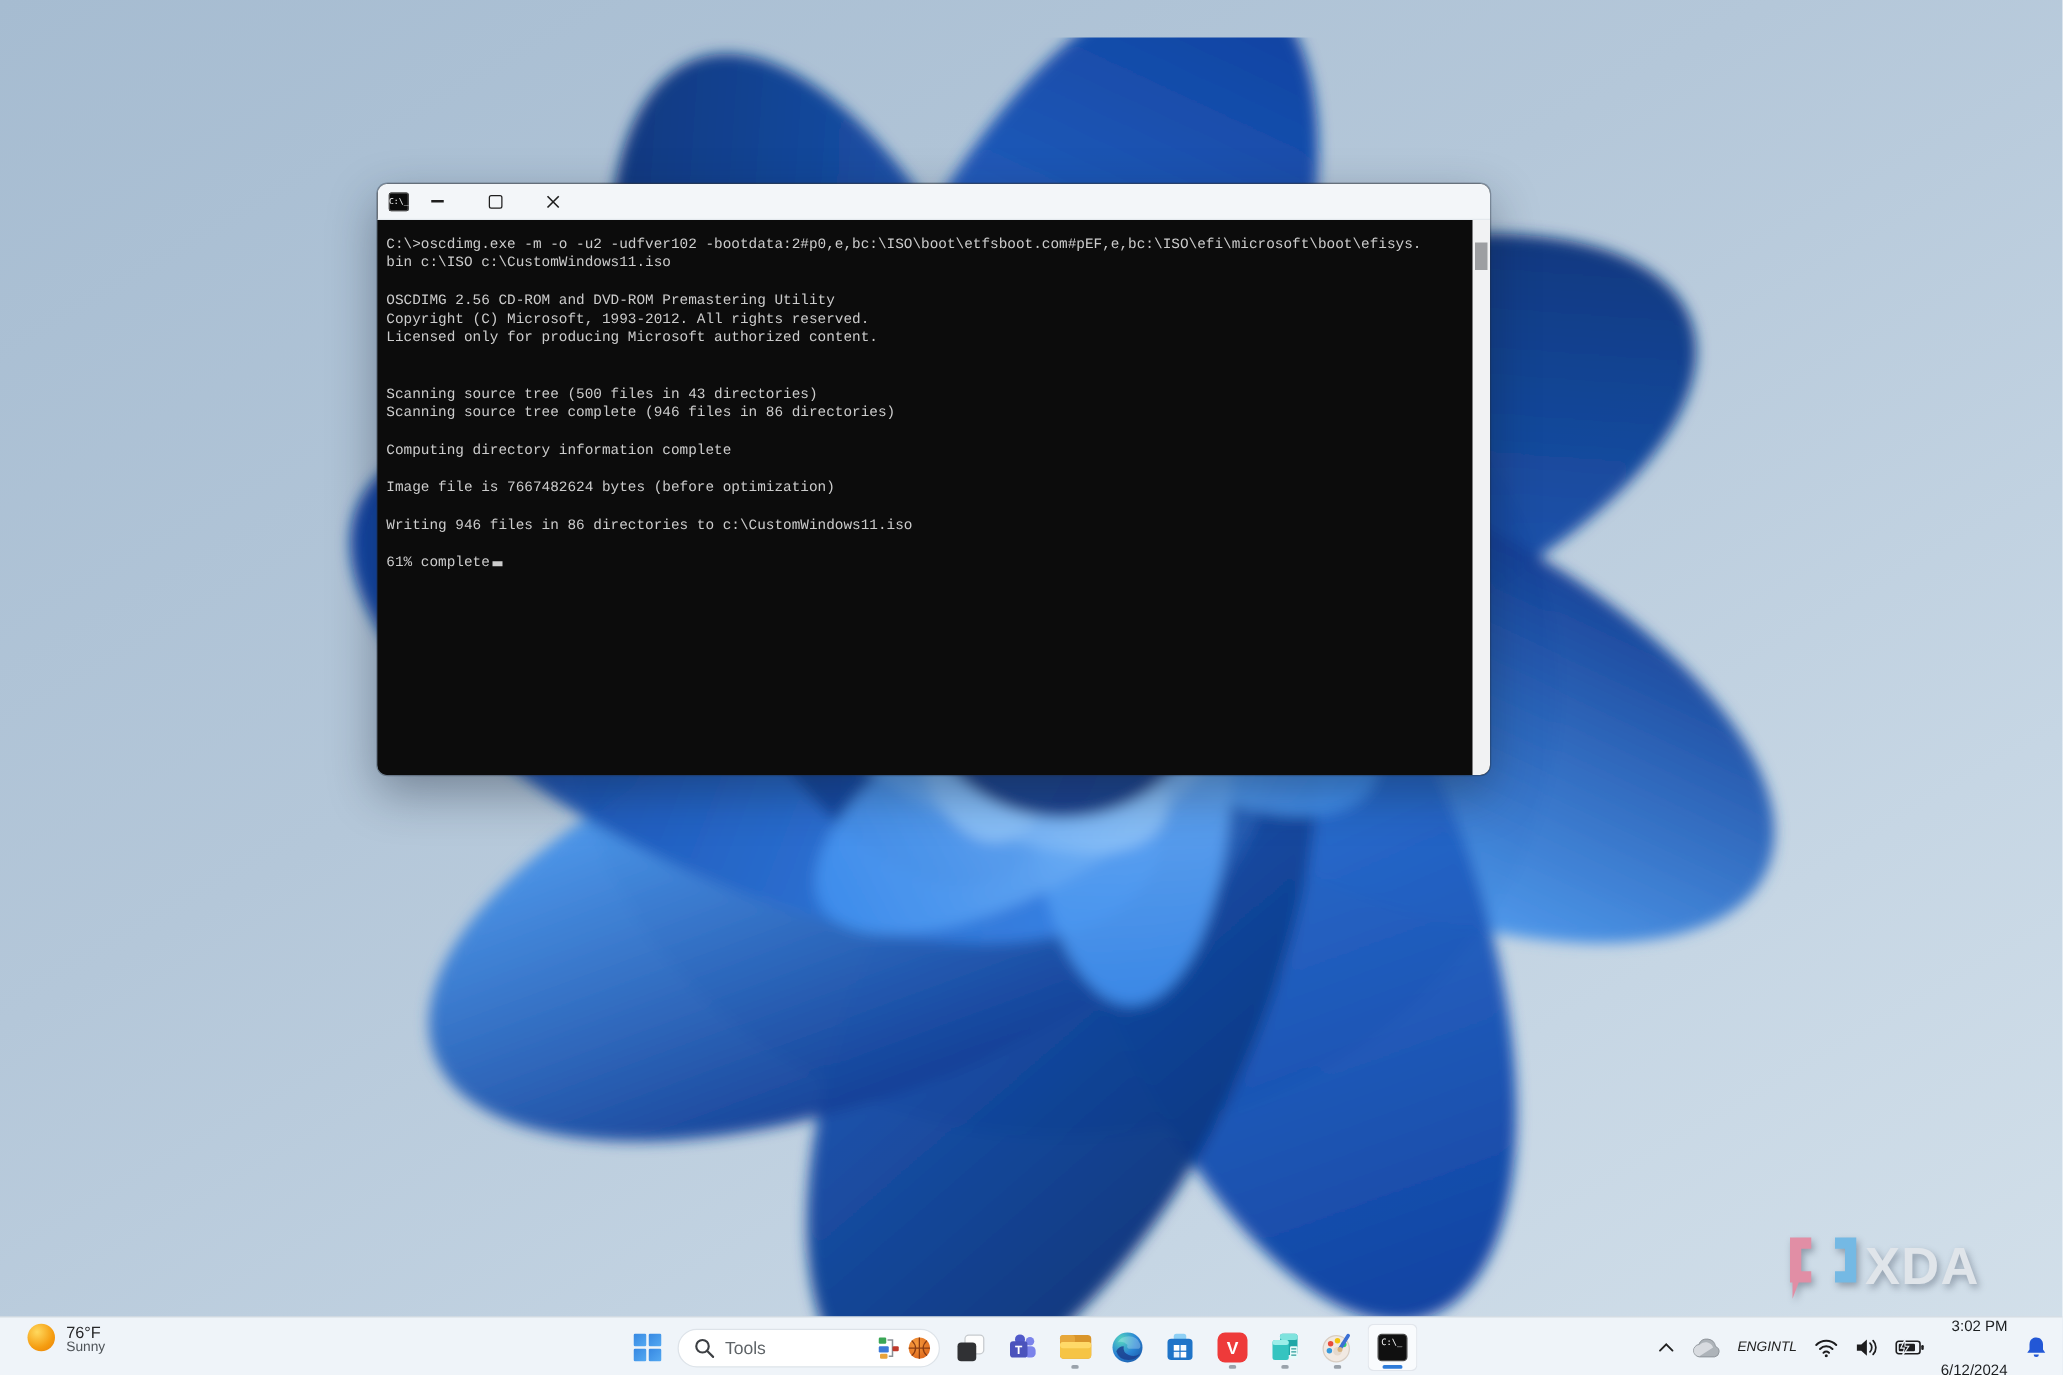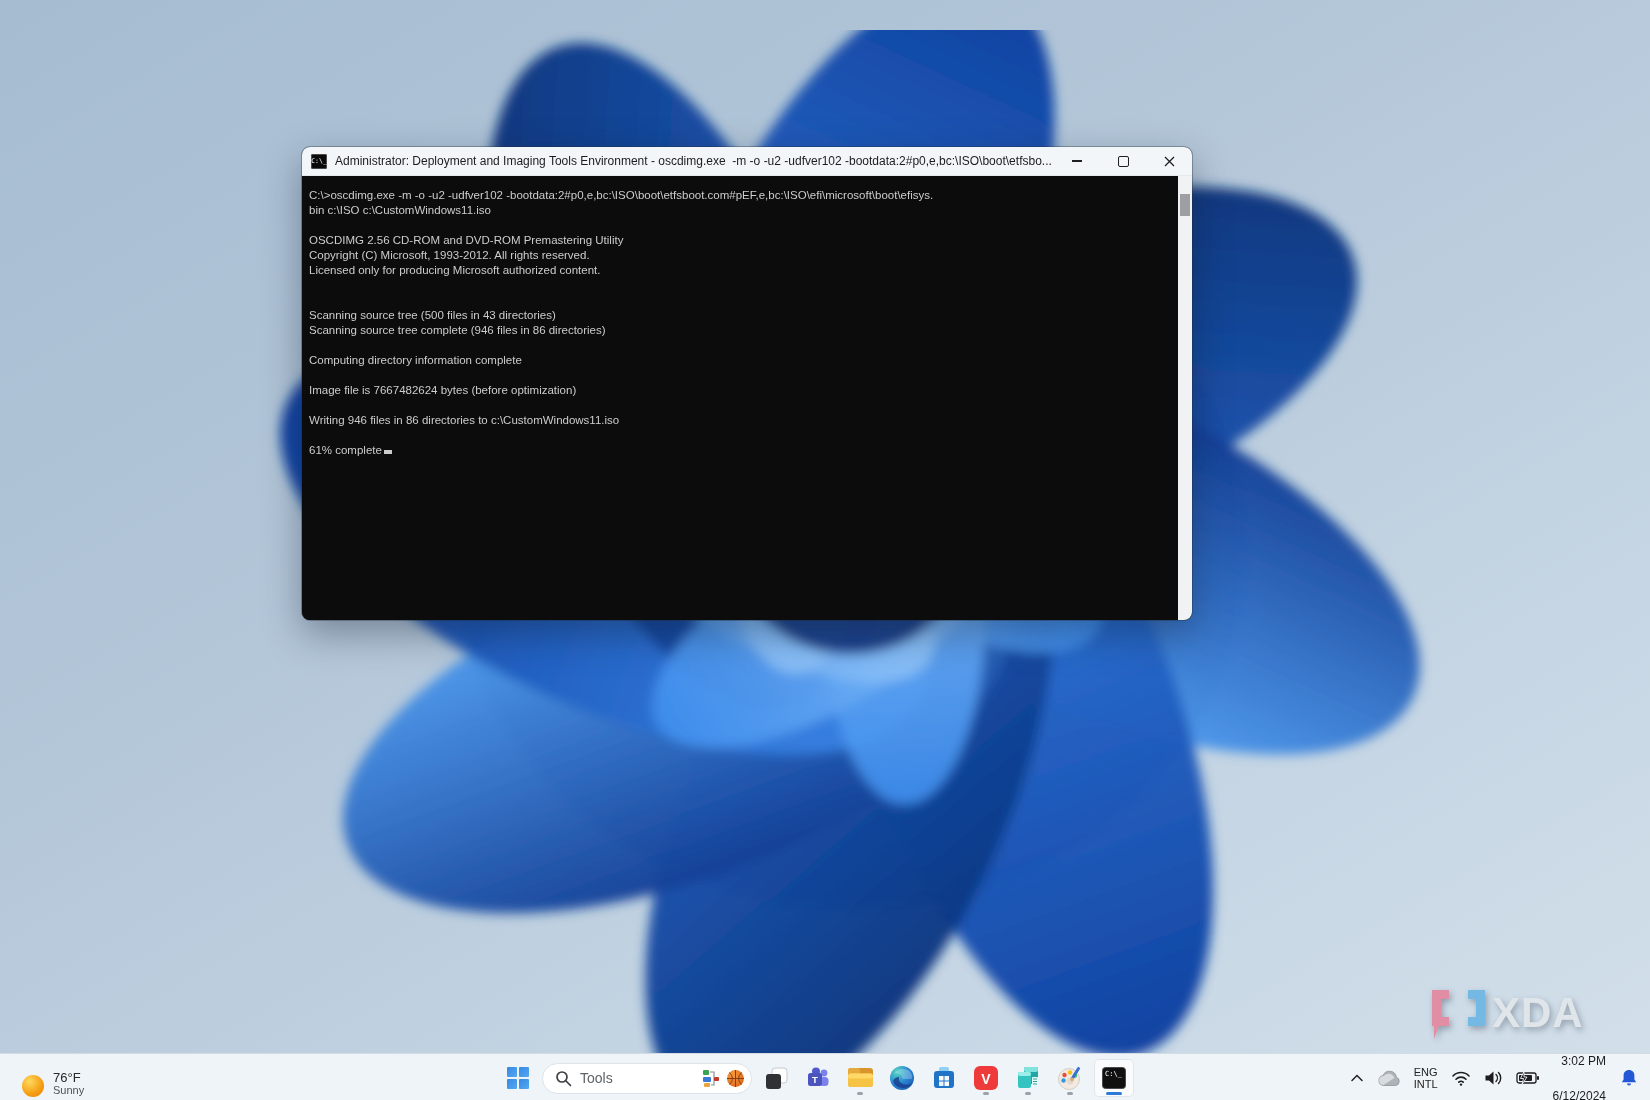--- a/index.html
+++ b/index.html
@@ -31,58 +31,58 @@
     flex:1 1 auto;
   }
   .controls{display:flex;height:28px;flex:0 0 auto;}
   .cap-btn{width:46px;height:28px;display:flex;align-items:center;justify-content:center;cursor:default;}
   .glyph-min{width:10px;height:1.4px;background:#1f1f1f;display:block;}
   .glyph-max{width:9px;height:9px;border:1.4px solid #1f1f1f;border-radius:2px;display:block;}
   .term-body{position:absolute;top:29px;left:0;right:0;bottom:0;background:#0c0c0c;}
   .term-content{
     position:absolute;left:0;top:0;right:14px;bottom:0;
     padding:12px 4px 0 7px;
-    font-family:Liberation Sans, sans-serif;
+    font-family:Liberation Mono, monospace;
     font-size:11.5px;line-height:15px;color:#cccccc;
     white-space:pre;overflow:hidden;
   }
   .term-line{min-height:15px;}
   .term-cursor{display:inline-block;width:8px;height:4px;background:#cccccc;margin-left:2px;vertical-align:baseline;}
   .term-scrollbar{position:absolute;right:0;top:0;bottom:0;width:14px;background:#f1f2f3;}
   .term-scrollbar .thumb{position:absolute;left:2px;top:18px;width:10px;height:22px;background:#9d9fa2;}
   
   #watermark{position:absolute;left:1422px;top:982px;width:180px;height:64px;
     filter:drop-shadow(2px 3px 3px rgba(30,40,60,.35));}
   
   #taskbar{
     position:absolute;left:0;top:1053px;width:1650px;height:47px;
     background:#eff4f9;border-top:1px solid rgba(90,110,130,.18);
   }
-  .weather{position:absolute;left:14px;top:5px;height:38px;display:flex;align-items:flex-end;gap:9px;
+  .weather{position:absolute;left:14px;top:5px;height:38px;display:flex;align-items:flex-start;gap:9px;
     padding:0 8px;border-radius:5px;}
   .sun{width:22px;height:22px;border-radius:50%;
     background:radial-gradient(circle at 35% 30%,#ffd95e,#f59d11 60%,#e87e06);}
   .wtext{display:flex;flex-direction:column;line-height:13px;}
   .wtemp{font-size:13px;color:#28282a;}
   .wcond{font-size:11px;color:#4e5358;}
   .tb-center{position:absolute;left:500px;top:5px;height:38px;display:flex;align-items:center;gap:6px;}
   .tile{width:36px;height:38px;border-radius:5px;display:flex;align-items:center;justify-content:center;position:relative;}
   .tile.active{background:rgba(255,255,255,.62);box-shadow:inset 0 0 0 1px rgba(120,140,160,.18);width:40px;}
   .run-dot{position:absolute;bottom:2px;left:50%;transform:translateX(-50%);width:6px;height:3px;border-radius:2px;background:#9aa2ab;}
   .run-bar{position:absolute;bottom:2px;left:50%;transform:translateX(-50%);width:16px;height:3px;border-radius:2px;background:#2d7bd9;}
   .search-pill{
     width:210px;height:31px;border-radius:16px;background:#ffffff;
     border:1px solid #dde3e9;display:flex;align-items:center;gap:8px;padding:0 6px 0 12px;box-sizing:border-box;
   }
   .search-label{font-size:14px;color:#5f6periodic468;}
   .search-label{font-size:14px;color:#5f6468;flex:1 1 auto;}
   .pill-right{display:flex;align-items:center;gap:4px;}
   .tray{position:absolute;right:8px;top:5px;height:38px;display:flex;align-items:center;gap:7px;}
   .tray-item{display:flex;align-items:center;justify-content:center;height:32px;padding:0 3px;border-radius:4px;}
-  .lang{display:flex;flex-direction:column;align-items:center;font-size:11px;line-height:12px;color:#222;}
+  .lang{display:flex;align-items:center;font-size:11px;line-height:12px;color:#222;font-style:italic;}
   .clock{display:flex;flex-direction:column;align-items:flex-end;font-size:12px;line-height:14px;color:#1b1d1f;gap:21px;}
 </style>
 </head>
 <body>
 
 <svg id="bloom" viewBox="0 0 1400 1100" xmlns="http://www.w3.org/2000/svg">
   <defs>
     <linearGradient id="g1" x1="0" y1="0" x2="0" y2="1">
       <stop offset="0" stop-color="#0b3e9f"></stop>
         <stop offset="1" stop-color="#3b86e8"></stop>
@@ -125,21 +125,20 @@
 
 <svg id="watermark" viewBox="0 0 180 64" xmlns="http://www.w3.org/2000/svg">
   <path fill="#e18ea5" d="M10,8 H27 V17 H19 V35 H27 V44 H17 L12,57 V44 H10 Z"></path>
   <path fill="#74b9e4" d="M63,8 H46 V17 H54 V35 H46 V44 H63 Z"></path>
   <text x="70" y="45" font-family="Liberation Sans, sans-serif" font-size="42" font-weight="bold" letter-spacing="1" fill="#e0e5ea">XDA</text>
 </svg>
 
 <div id="terminal-window">
   <div class="titlebar">
     <span class="cmd-badge">C:\_</span>
-    <span class="title">Administrator: Deployment and Imaging Tools Environment - oscdimg.exe  -m -o -u2 -udfver102 -bootdata:2#p0,e,bc:\ISO\boot\etfsbo...</span>
     <div class="controls">
       <div class="cap-btn">
           <span class="glyph-min"></span>
         </div>
       <div class="cap-btn">
           <span class="glyph-max"></span>
         </div>
       <div class="cap-btn">
         <svg width="11" height="11" viewBox="0 0 11 11">
             <path d="M1,1 L10,10 M10,1 L1,10" stroke="#1f1f1f" stroke-width="1.3"></path>

